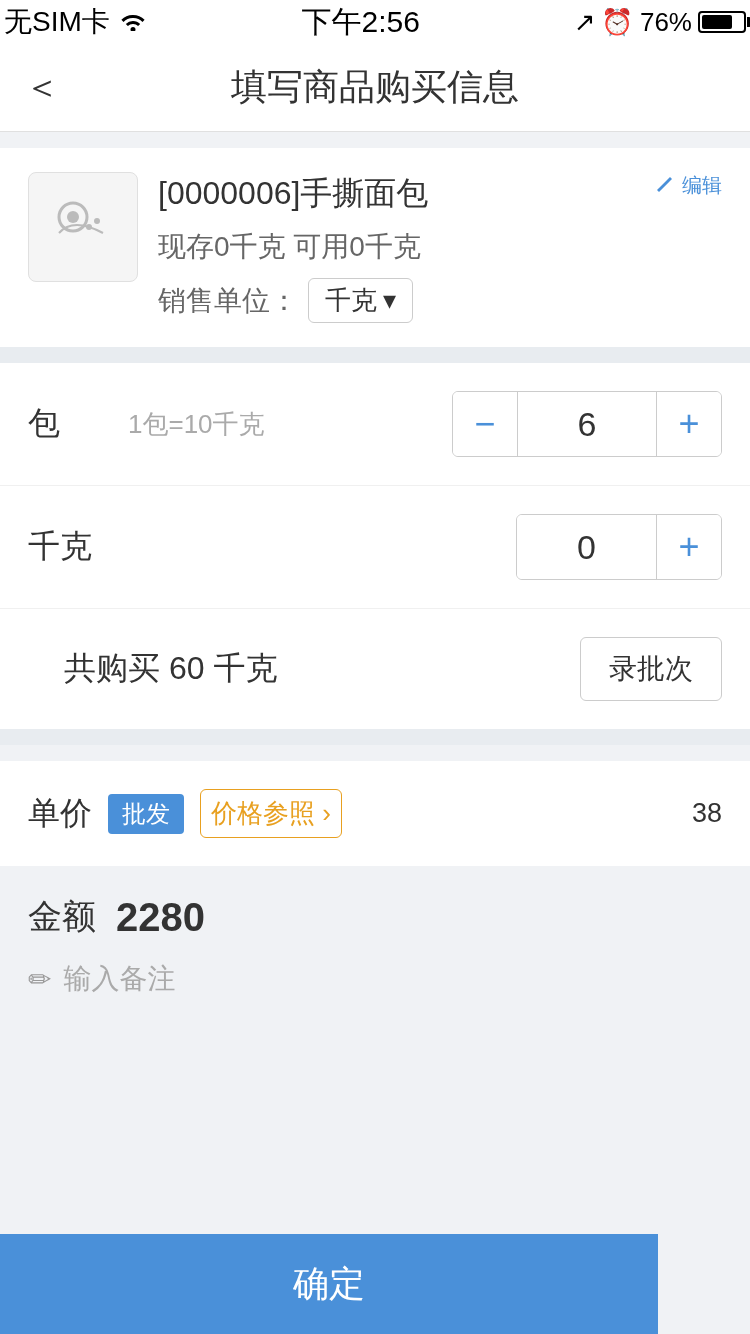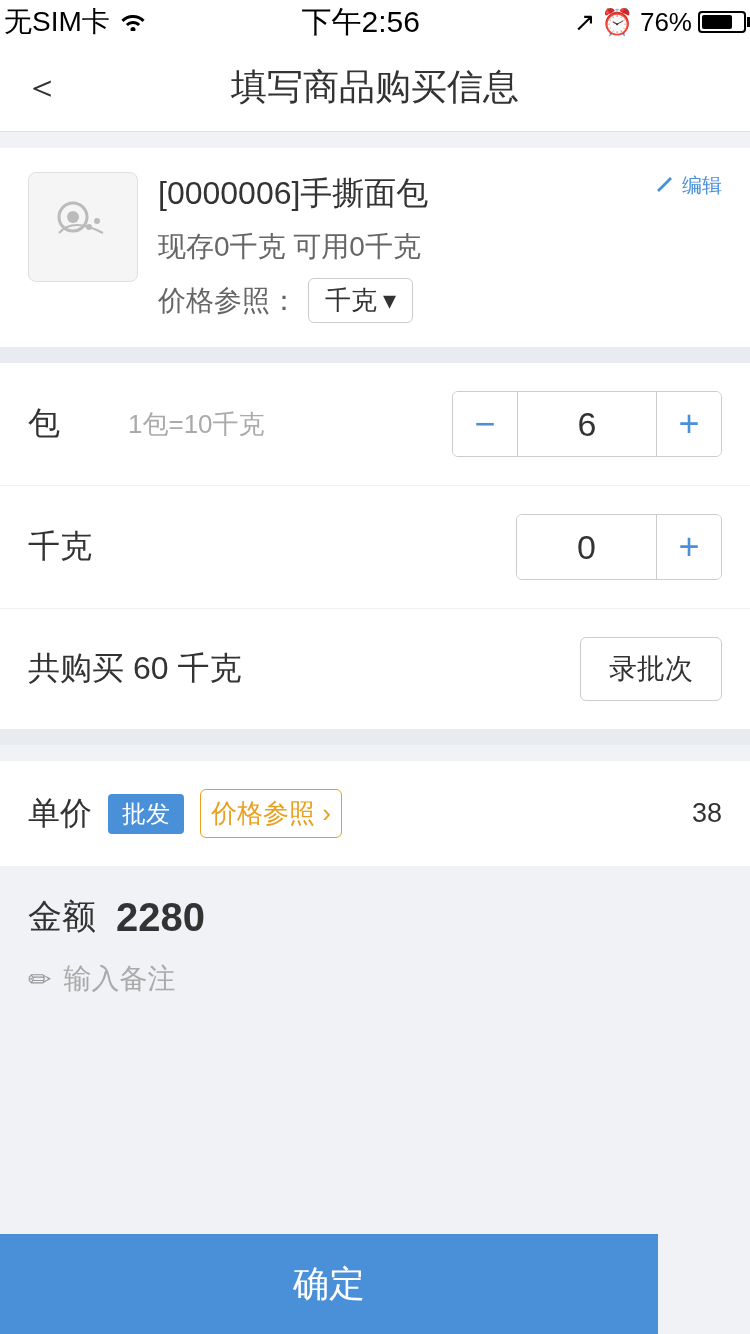--- a/index.html
+++ b/index.html
@@ -182,20 +182,21 @@
       overflow: hidden;
     }
 
     
     .total-row {
       display: flex;
       align-items: center;
       justify-content: space-between;
       padding: 28px;
       background: #fff;
+      margin-left: 36px;
     }
     .total-text {
       font-size: 32px;
       color: #333;
     }
     .batch-btn {
       border: 1px solid #ccc;
       border-radius: 6px;
       padding: 12px 28px;
       font-size: 28px;
@@ -324,21 +325,21 @@
             <circle cx="36" cy="30" r="3" fill="#bbb"></circle>
             <circle cx="44" cy="24" r="3" fill="#bbb"></circle>
             <path d="M6 36 Q20 20 50 36" fill="none" stroke="#bbb" stroke-width="2"></path>
           </svg>
       </span>
     </div>
     <div class="product-info">
       <div class="product-name">[0000006]手撕面包</div>
       <div class="product-stock">现存0千克   可用0千克</div>
       <div class="product-unit">
-        <span>价格参照：</span>
+        <span>销售单位：</span>
         <div class="unit-select">
           <span>千克</span>
           <span>▾</span>
         </div>
       </div>
     </div>
   </div>
   <div class="edit-btn">
     <svg width="22" height="22" viewBox="0 0 22 22">
         <path d="M3 17l2-2 9-9-2-2-9 9-2 2 2 2zm11-11l2-2-2-2-2 2 2 2z" fill="#4a90d9"></path>

